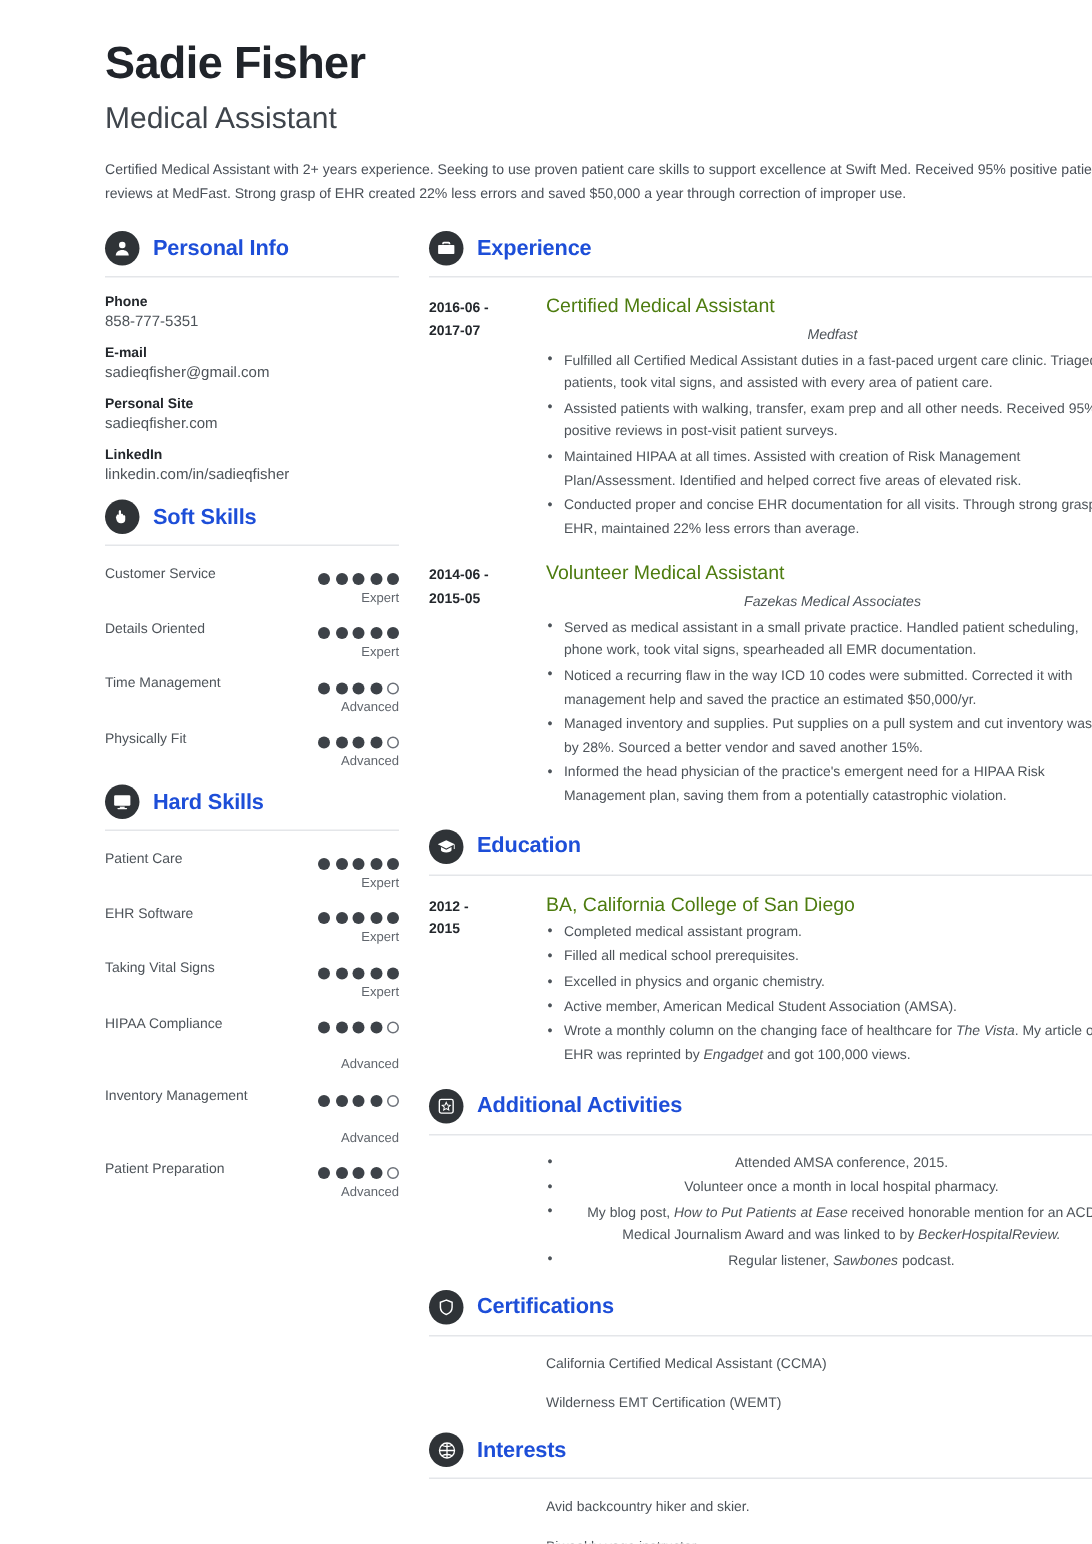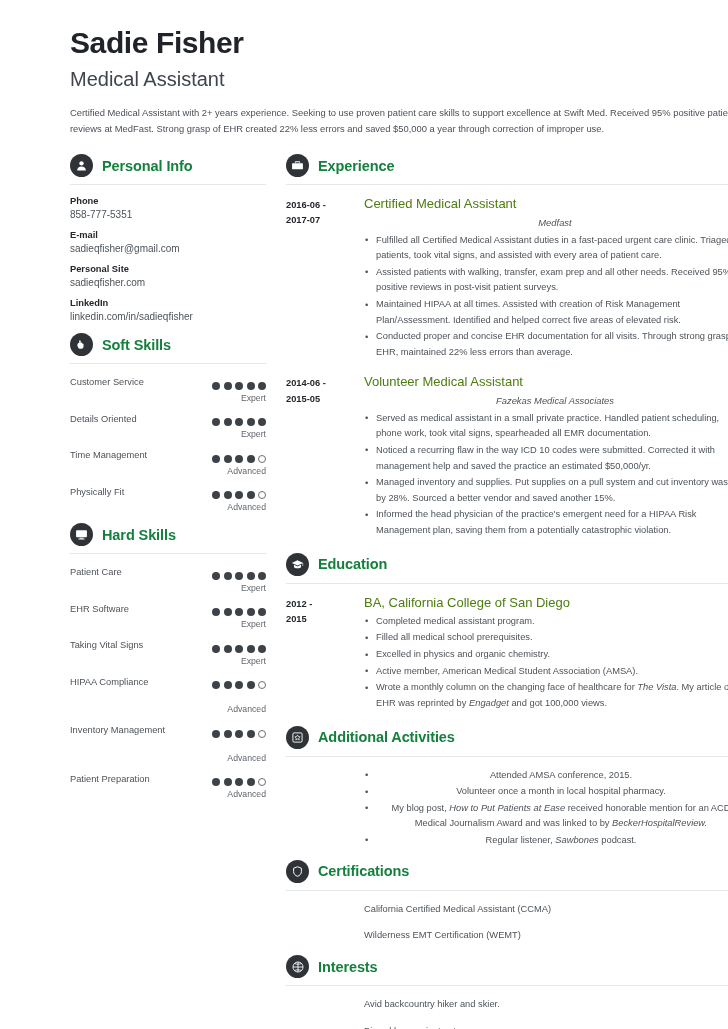--- a/index.html
+++ b/index.html
@@ -57,21 +57,21 @@
   .sec { margin-bottom: 2px; }
   .sec-head {
     display: flex;
     align-items: center;
     gap: 9px;
     padding-bottom: 7px;
   }
   .sec-title {
     font-size: 14.5px;
     font-weight: bold;
-    color: #15803d;
+    color: #1d4ed8;
     letter-spacing: -0.1px;
   }
   .sec-rule {
     height: 1px;
     background: #e4e6e9;
     width: 100%;
     margin-bottom: 11px;
   }
 
   .ico {

